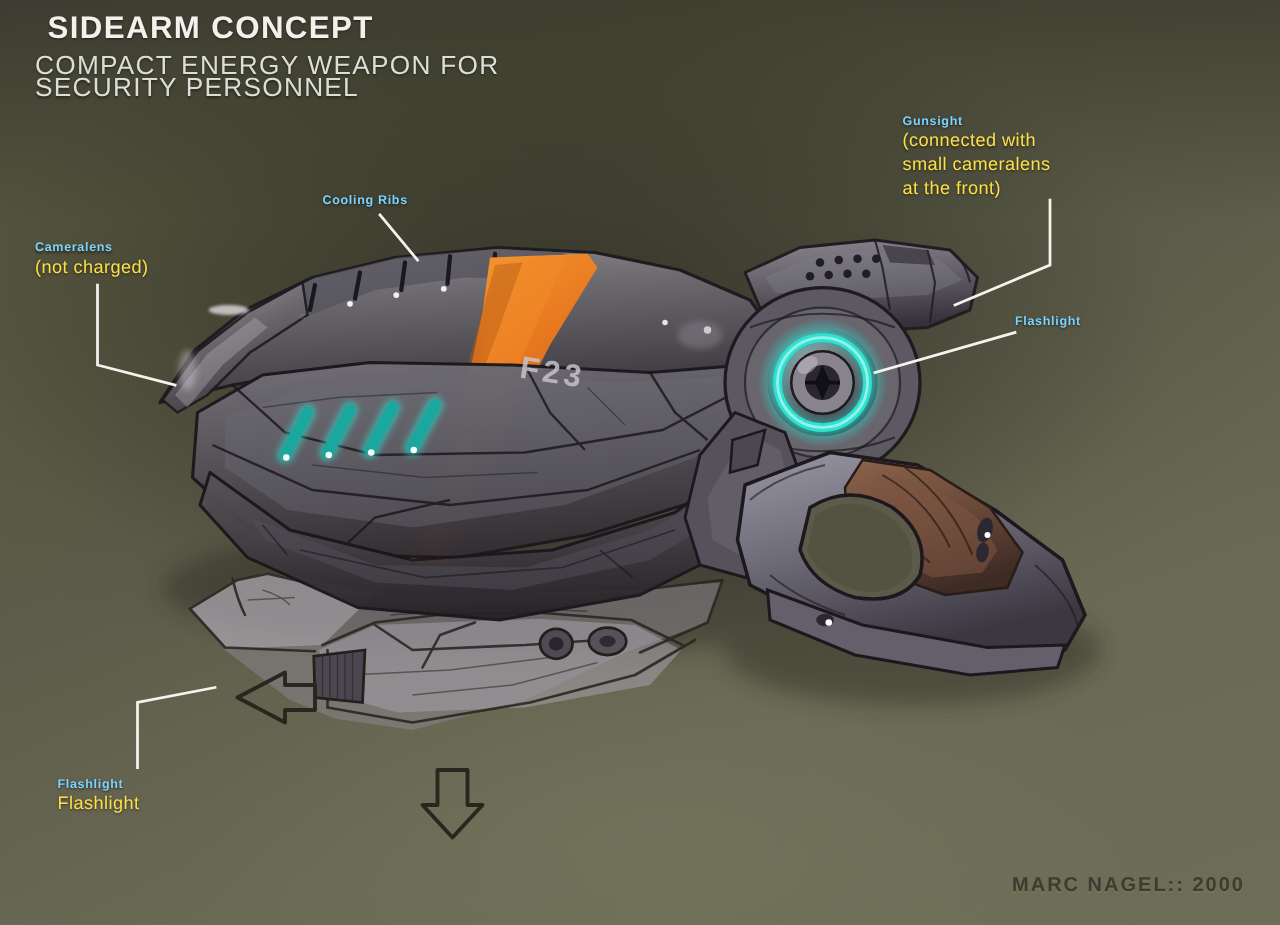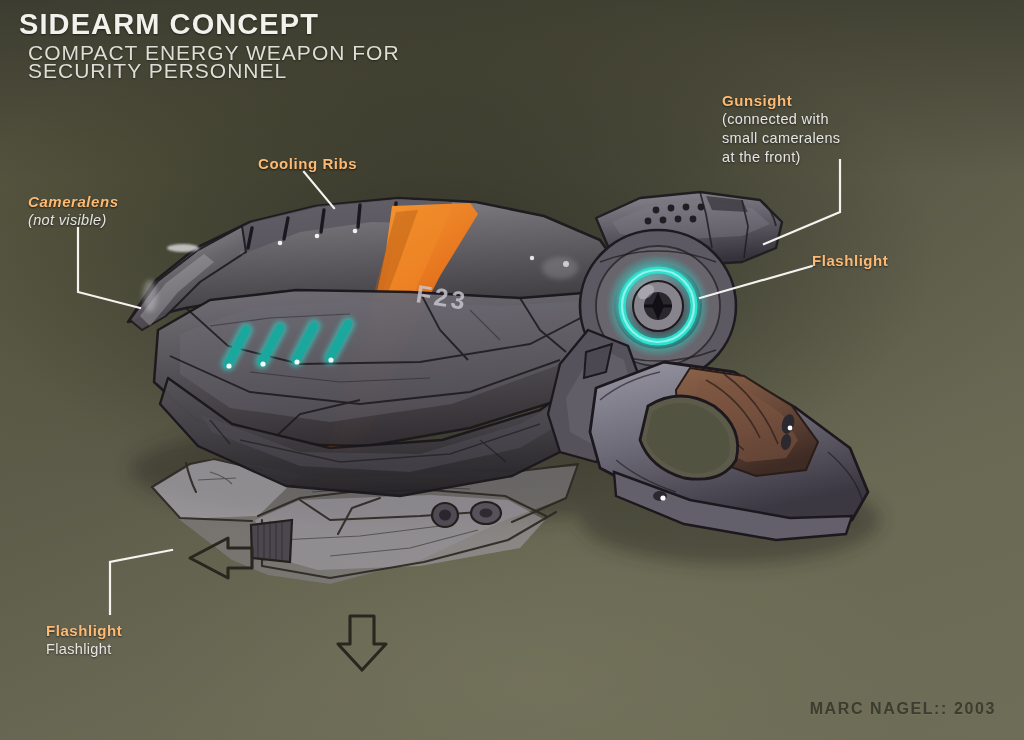--- a/index.html
+++ b/index.html
@@ -34,53 +34,53 @@
     background: radial-gradient(ellipse 68% 46% at 52% 92%, rgba(128,126,100,0.34) 0%, rgba(110,108,86,0.10) 55%, rgba(0,0,0,0) 78%);
   }
   .bg-top-shade {
     position: absolute;
     inset: 0;
     background: linear-gradient(to bottom, rgba(46,47,38,0.55) 0%, rgba(46,47,38,0.0) 24%);
   }
   
   .title {
     position: absolute;
-    left: 19px;
+    left: 38px;
     top: 8px;
-    font-size: 29px;
+    font-size: 25px;
     font-weight: bold;
     letter-spacing: 1.1px;
     color: #f2f1ec;
     text-shadow: 0 1px 2px rgba(0,0,0,0.55);
   }
   .subtitle {
     position: absolute;
     left: 28px;
     top: 44px;
     font-size: 21px;
     line-height: 18px;
     letter-spacing: 1.0px;
     color: #ddded6;
     text-shadow: 0 1px 2px rgba(0,0,0,0.45);
     white-space: pre-line;
   }
   .callout { position: absolute; }
   .callout .c-head {
-    font-size: 15px;
+    font-size: 10px;
     font-weight: bold;
     letter-spacing: 0.55px;
-    color: #fdba74;
+    color: #7dd3fc;
     text-shadow: 0 1px 2px rgba(0,0,0,0.6);
     white-space: nowrap;
   }
   .callout .c-body {
     font-size: 14.5px;
     line-height: 19px;
     letter-spacing: 0.35px;
-    color: #e5e5e5;
+    color: #fde047;
     text-shadow: 0 1px 2px rgba(0,0,0,0.5);
     white-space: pre-line;
     margin-top: 1px;
   }
   .signature {
     position: absolute;
     right: 28px;
     bottom: 22px;
     font-size: 16px;
     font-weight: bold;
@@ -395,23 +395,23 @@
       <path d="M840 160 L840 212 L764 244"></path>
       <path d="M700 298 L812 266"></path>
       <path d="M110 614 L110 562 L172 550"></path>
     </g>
   </svg>
 
   <div class="title">SIDEARM CONCEPT</div>
   <div class="subtitle">COMPACT ENERGY WEAPON FOR
 SECURITY PERSONNEL</div>
 
-  <div class="callout" style="left:28px; top:193px;font-style:italic;">
+  <div class="callout" style="left:28px; top:193px;">
     <div class="c-head">Cameralens</div>
-    <div class="c-body">(not visible)</div>
+    <div class="c-body">(not charged)</div>
   </div>
 
   <div class="callout" style="left:258px; top:155px;">
     <div class="c-head">Cooling Ribs</div>
   </div>
 
   <div class="callout" style="left:722px; top:92px;">
     <div class="c-head">Gunsight</div>
     <div class="c-body">(connected with
 small cameralens
@@ -420,14 +420,14 @@
 
   <div class="callout" style="left:812px; top:252px;">
     <div class="c-head">Flashlight</div>
   </div>
 
   <div class="callout" style="left:46px; top:622px;">
     <div class="c-head">Flashlight</div>
     <div class="c-body">Flashlight</div>
   </div>
 
-  <div class="signature">MARC NAGEL:: 2003</div>
+  <div class="signature">MARC NAGEL:: 2000</div>
 </div>
 
 </body></html>

